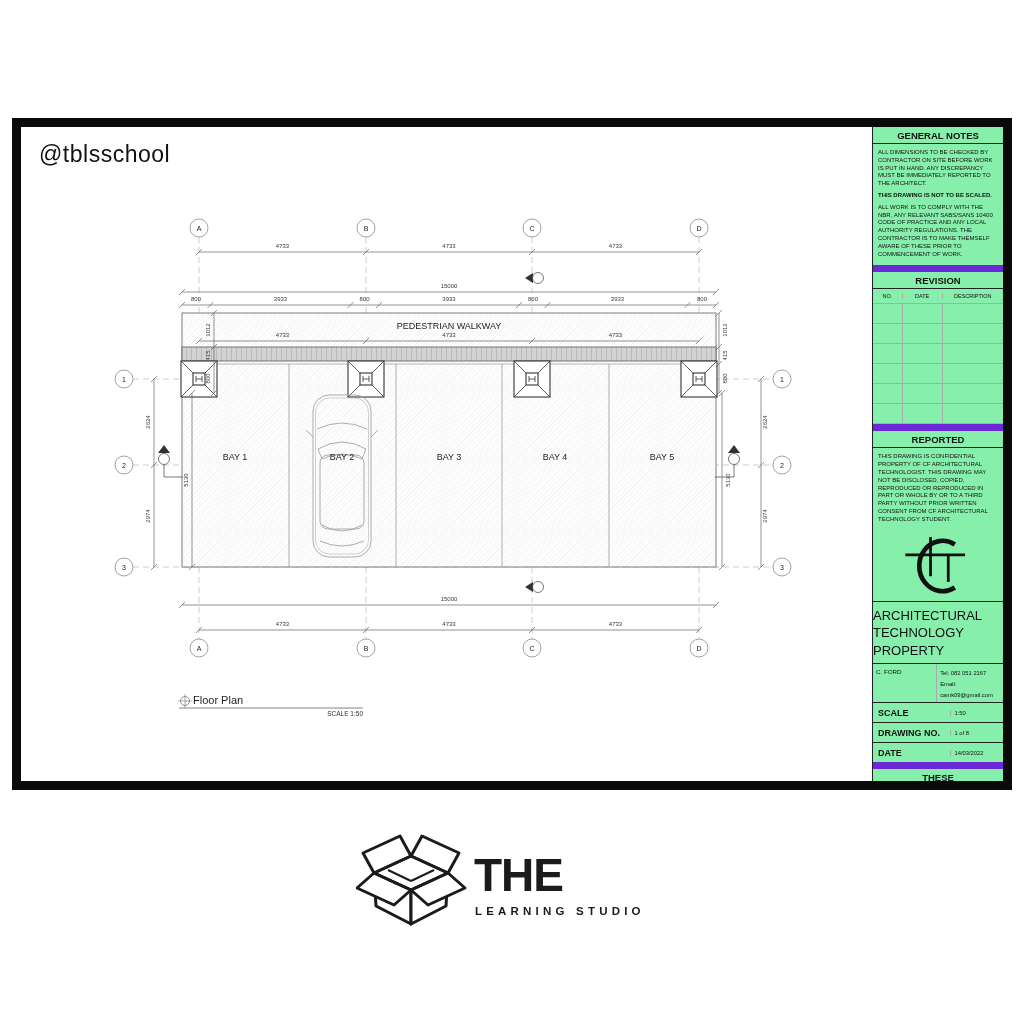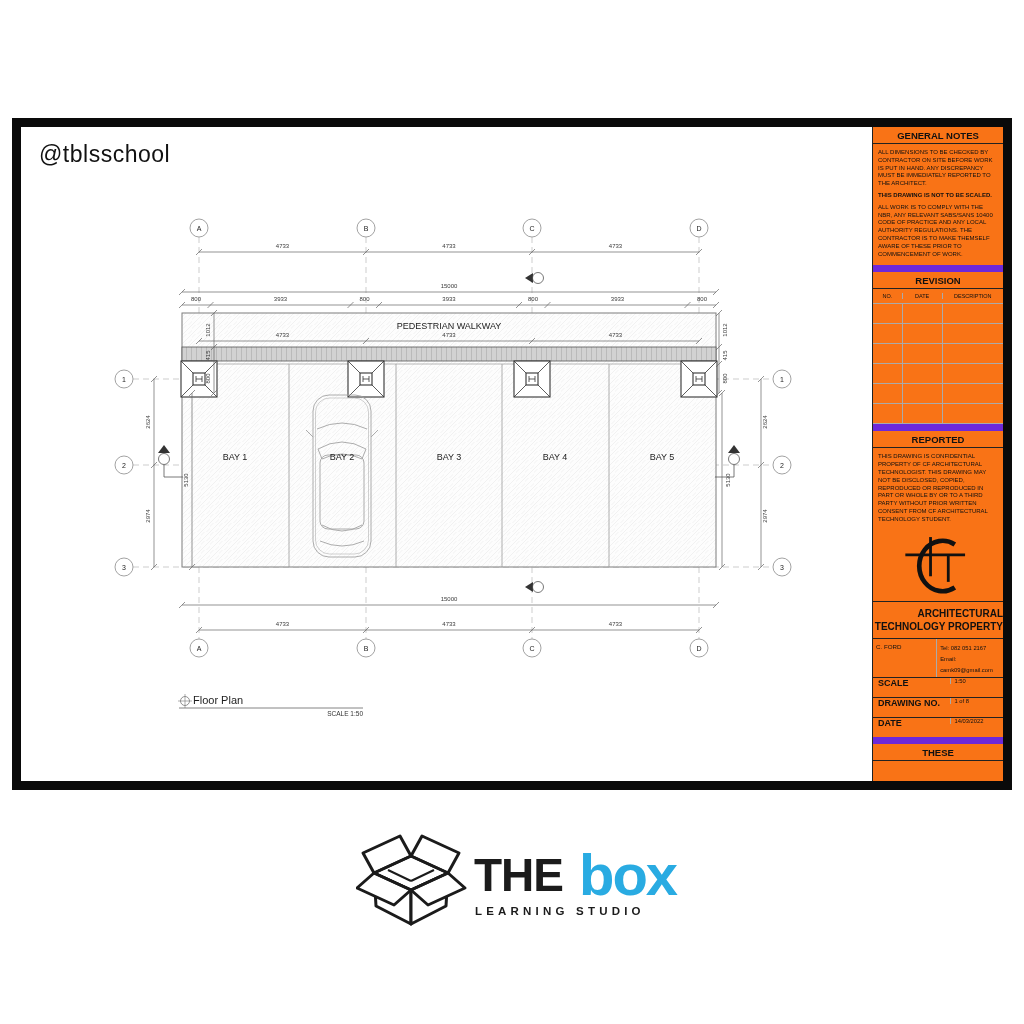--- a/index.html
+++ b/index.html
@@ -5,40 +5,40 @@
   html,body{margin:0;padding:0}
   body{width:1024px;height:1024px;position:relative;background:#fff;
        font-family:"Liberation Sans",sans-serif;color:#111;overflow:hidden}
   .sheet{position:absolute;left:12px;top:118px;width:982px;height:654px;
          border:9px solid #0a0a0a;background:#fff}
   .wm{position:absolute;left:18px;top:14px;font-size:23px;font-weight:normal;letter-spacing:.5px}
   .plan-svg{position:absolute;left:0;top:0}
 
   
   .tb{position:absolute;top:0;right:0;bottom:0;width:130px;border-left:1.5px solid #222;
-      display:flex;flex-direction:column;background:#f97316;overflow:hidden}
+      display:flex;flex-direction:column;background:#86efac;overflow:hidden}
   .tb-h{border-top:7px solid #6d28d9;border-bottom:1px solid #222;font-weight:bold;font-size:9.5px;
         text-align:center;padding:3px 0 2px;flex:none}
   .tb-h.first{border-top:none}
   .tb-notes{font-size:6px;line-height:1.3;padding:5px 5px 3px;flex:none}
   .tb-notes p{margin:0 0 4px}
   .tb-notes .b{font-weight:bold}
   .rev{flex:none;font-size:5.5px}
   .rev-row{display:flex;border-bottom:1px solid #aaa;height:19px}
   .rev-row.head{height:14px;align-items:center;text-align:center}
   .rev-c1{width:22%;border-right:1px solid #aaa}
   .rev-c2{width:30%;border-right:1px solid #aaa}
   .rev-c3{flex:1}
   .logo-cell{height:70px;flex:none;display:flex;align-items:center;justify-content:center}
-  .firm{border-top:1px solid #222;text-align:right;font-weight:bold;font-size:10px;
+  .firm{border-top:1px solid #222;text-align:left;font-weight:normal;font-size:13px;
         line-height:1.35;padding:5px 0 4px;flex:none}
   .contact{display:flex;border-top:1px solid #222;height:38px;flex:none}
   .person{width:44%;border-right:1px solid #aaa;padding:4px 3px;font-size:6.2px}
   .cdetails{flex:1;padding:4px 3px;font-size:5.8px;line-height:1.9}
-  .meta{display:flex;border-top:1px solid #222;height:19px;align-items:flex-start;flex:none}
+  .meta{display:flex;border-top:1px solid #222;height:19px;align-items:center;flex:none}
   .meta-label{width:55%;font-weight:bold;font-size:9px;padding-left:5px;display:flex;align-items:center}
   .meta-val{flex:1;font-size:5.8px;border-left:1px solid #aaa;padding-left:4px;display:flex;align-items:center}
   .sigs{padding:8px 8px 4px;flex:none}
   .sig-line{border-top:1px solid #222;width:86%}
   .sig-cap{font-size:5.5px;margin-top:1px}
   .sig1{margin-top:14px}
 
   
   .footer-logo{position:absolute;left:356px;top:826px;display:flex;align-items:flex-start}
   .fl-text{margin-left:6px;padding-top:22px}
@@ -371,17 +371,16 @@
       <polygon points="55,30 92,47 103,27 66,10"></polygon>
       <polygon points="18,47 55,64 38,79 1,62"></polygon>
       <polygon points="92,47 55,64 72,79 109,62"></polygon>
       <polygon points="18,47 55,30 92,47 55,64" fill="none"></polygon>
       <path d="M32 44 L55 55 M78 44 L55 55" stroke-width="2" fill="none"></path>
     </g>
   </svg>
   <div class="fl-text">
     <div class="fl-row1">
       <span class="fl-the">THE</span>
-      <span class="fl-box" id="fl-box" style="color: rgb(41, 171, 226);">box</span>
     </div>
     <div class="fl-sub">LEARNING STUDIO</div>
   </div>
 </div>
 
 </body></html>

